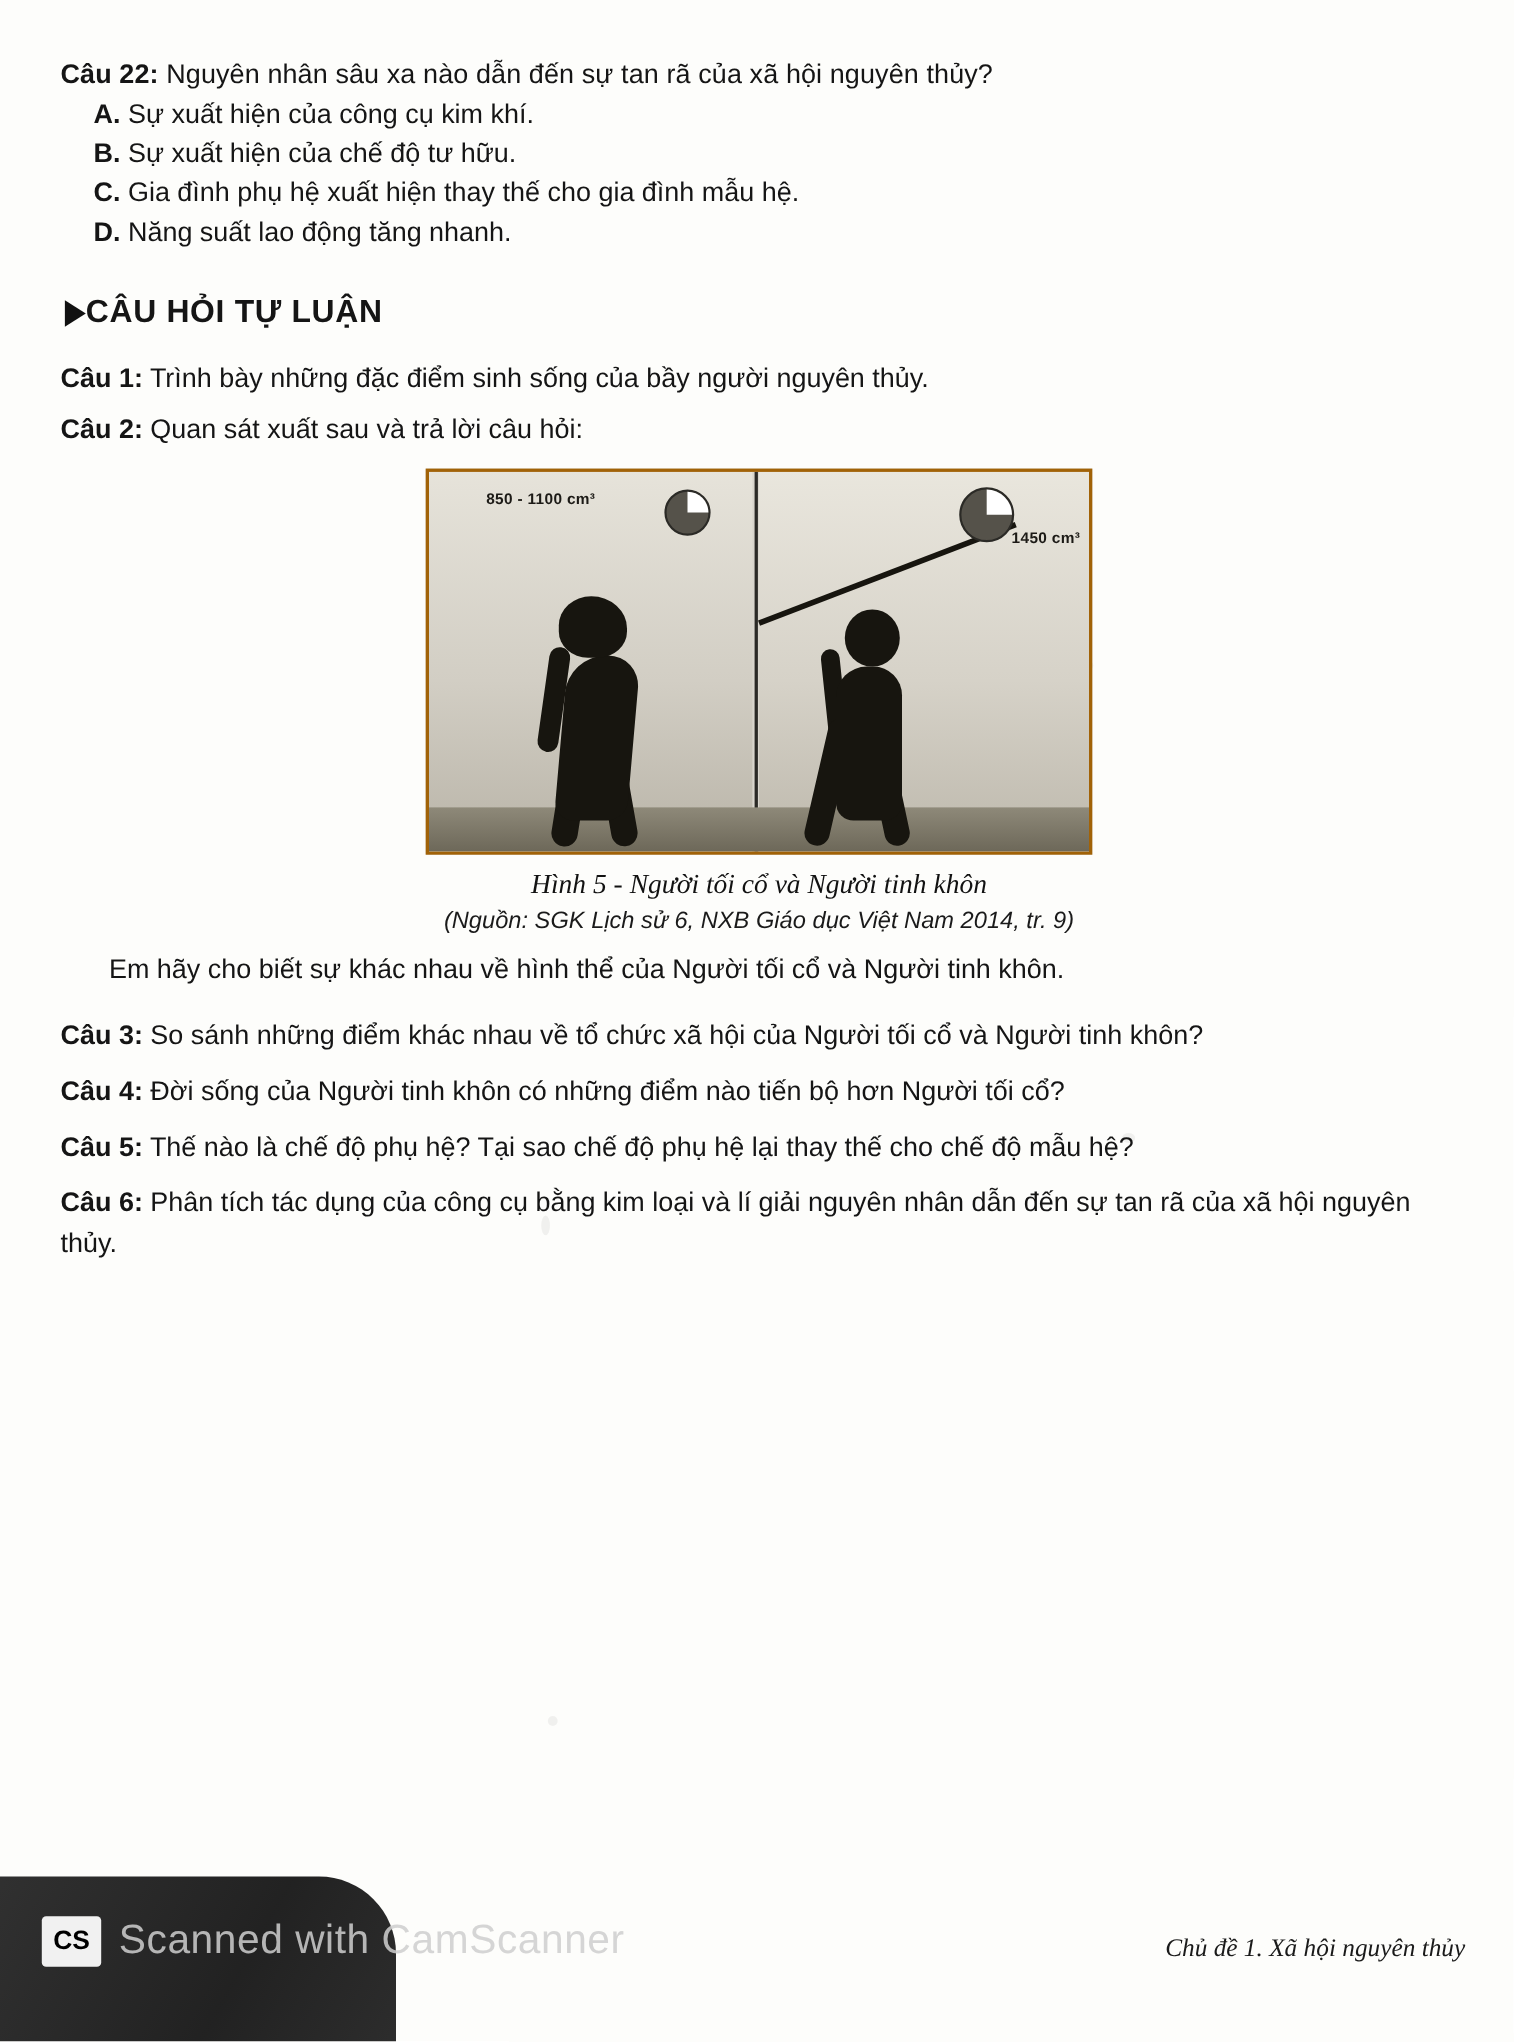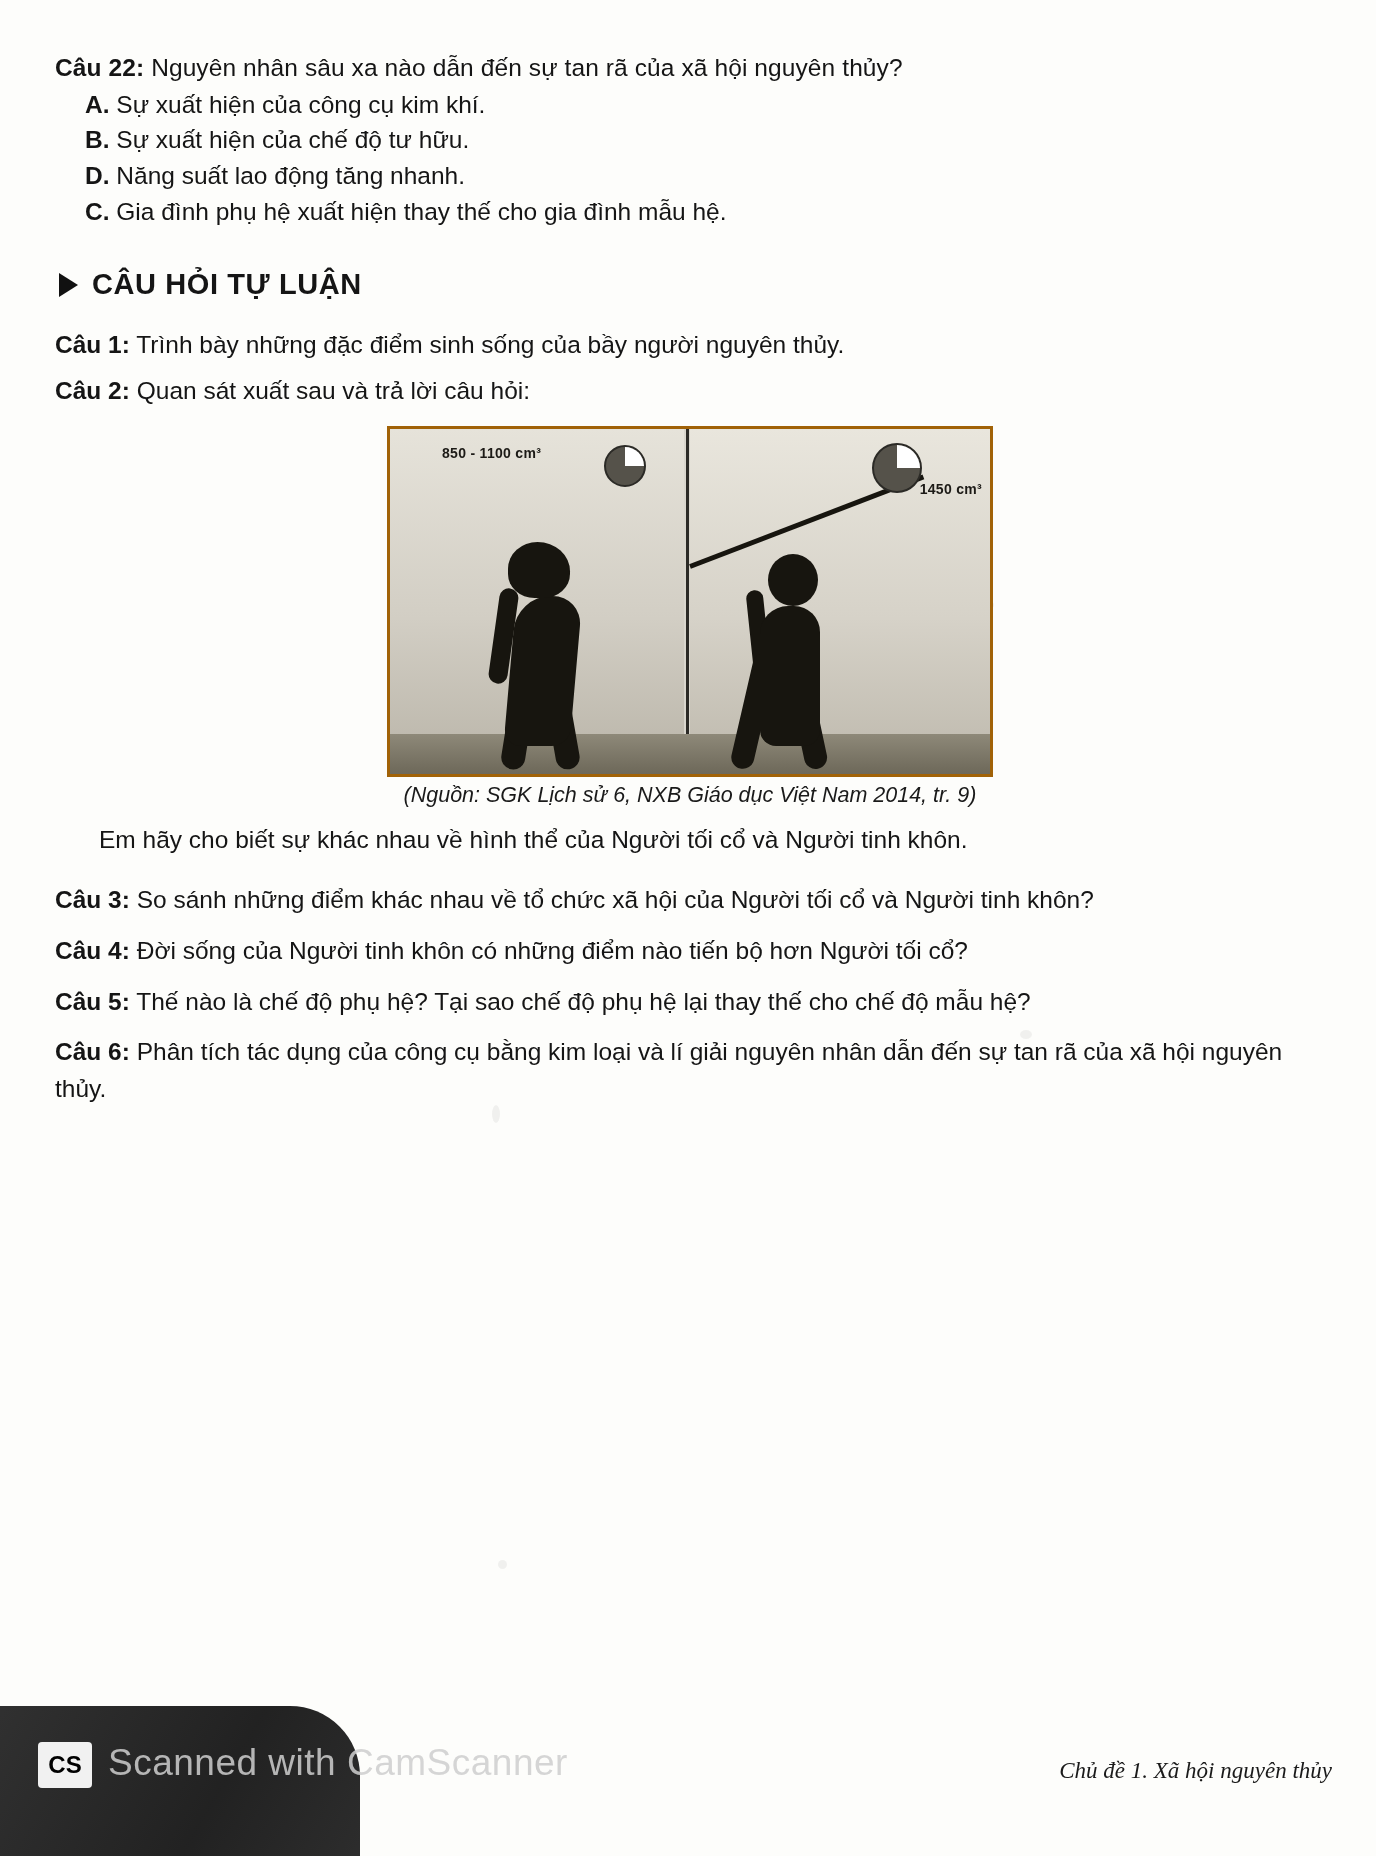--- a/index.html
+++ b/index.html
@@ -44,21 +44,20 @@
     padding-left: 30px;
   }
   .opt .lett {
     font-weight: bold;
   }
 
   
   .section-head {
     display: flex;
     align-items: center;
-    gap: 14px;
     margin: 38px 0 26px 4px;
   }
   .tri {
     width: 0;
     height: 0;
     border-top: 12px solid transparent;
     border-bottom: 12px solid transparent;
     border-left: 19px solid #111;
     margin-top: 2px;
   }
@@ -329,26 +328,26 @@
 
     <p class="opt">
       <span class="lett">A.</span>
       <span>Sự xuất hiện của công cụ kim khí.</span>
     </p>
     <p class="opt">
       <span class="lett">B.</span>
       <span>Sự xuất hiện của chế độ tư hữu.</span>
     </p>
     <p class="opt">
+      <span class="lett">C.</span>
+      <span>Gia đình phụ hệ xuất hiện thay thế cho gia đình mẫu hệ.</span>
+    </p>
+    <p class="opt">
       <span class="lett">D.</span>
       <span>Năng suất lao động tăng nhanh.</span>
-    </p>
-    <p class="opt">
-      <span class="lett">C.</span>
-      <span>Gia đình phụ hệ xuất hiện thay thế cho gia đình mẫu hệ.</span>
     </p>
 
     <div class="section-head">
       <span class="tri"></span>
       <span class="section-title">CÂU HỎI TỰ LUẬN</span>
     </div>
 
     <p class="eq tight">
       <span class="q-label">Câu 1:</span>
       <span>Trình bày những đặc điểm sinh sống của bầy người nguyên thủy.</span>
@@ -378,20 +377,21 @@
         <div class="silh man-leg2"></div>
         <div class="silh man-body"></div>
         <div class="silh man-head"></div>
 
         <div class="brain-circle brain-left"></div>
         <div class="brain-circle brain-right"></div>
 
         <div class="fig-label lbl-left">850 - 1100 cm³</div>
         <div class="fig-label lbl-right">1450 cm³</div>
       </div>
+      <div class="fig-caption">Hình 5 - Người tối cổ và Người tinh khôn</div>
       <div class="fig-source">(Nguồn: SGK Lịch sử 6, NXB Giáo dục Việt Nam 2014, tr. 9)</div>
     </div>
 
     <p class="fig-followup">Em hãy cho biết sự khác nhau về hình thể của Người tối cổ và Người tinh khôn.</p>
 
     <p class="eq" style="margin-top:18px;">
       <span class="q-label">Câu 3:</span>
       <span>So sánh những điểm khác nhau về tổ chức xã hội của Người tối cổ và Người tinh khôn?</span>
     </p>
     <p class="eq">

